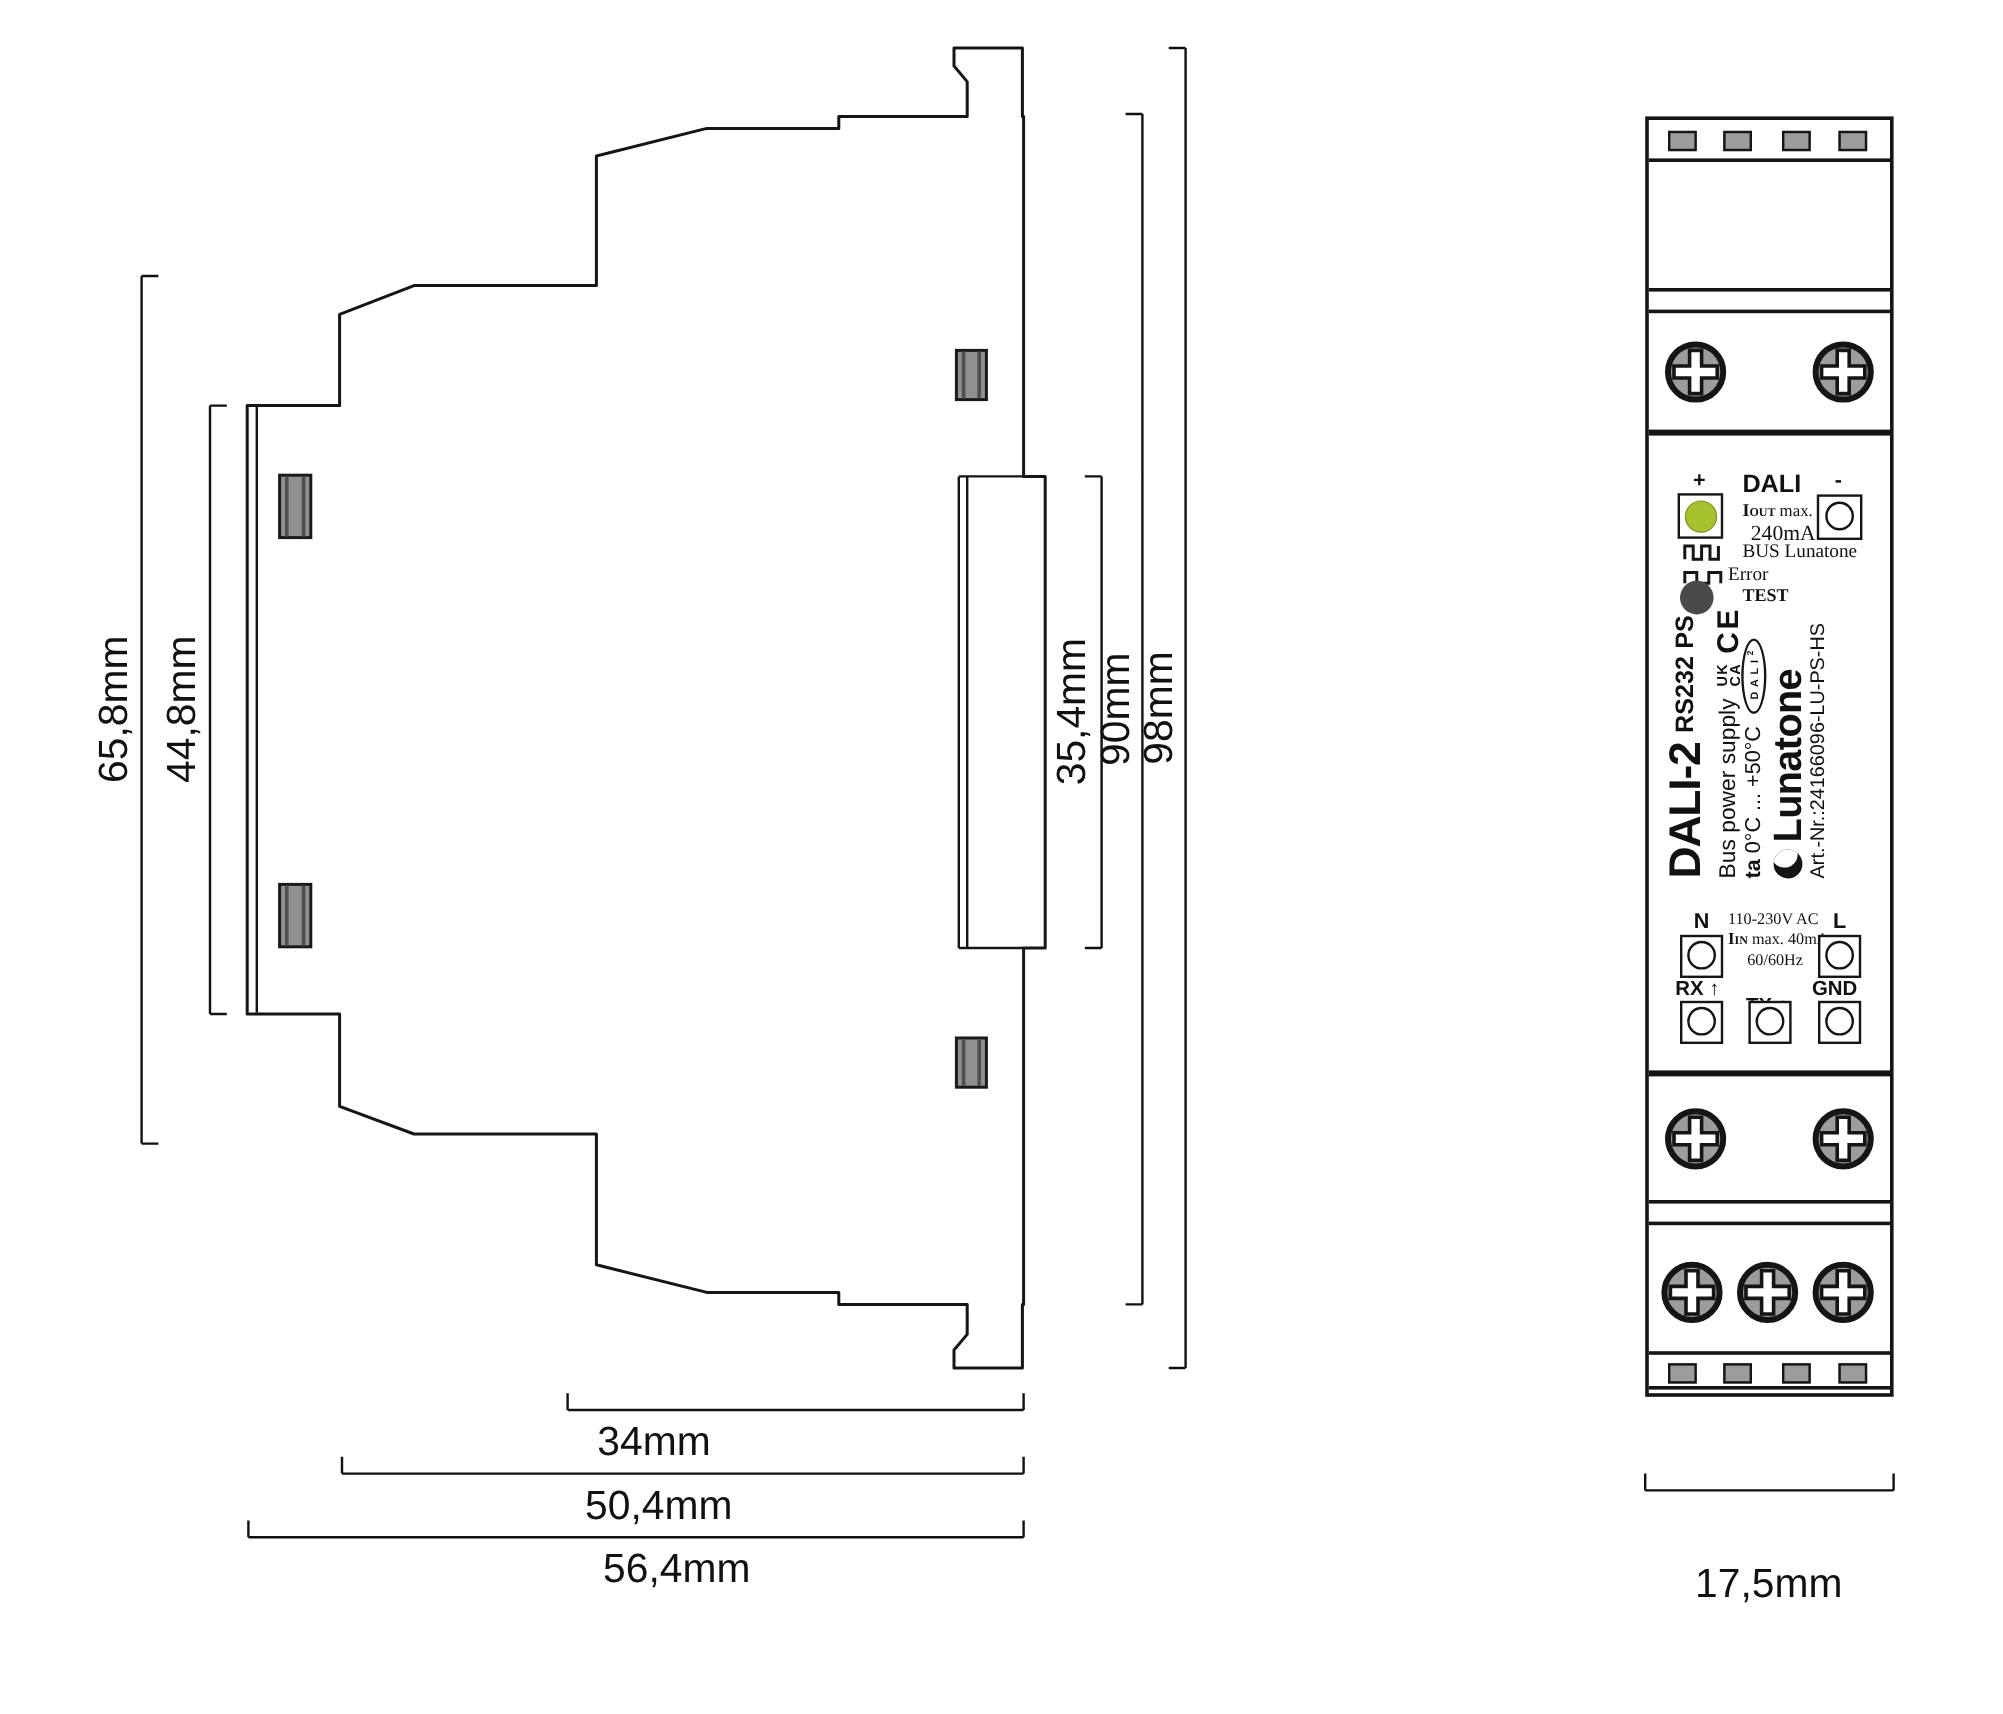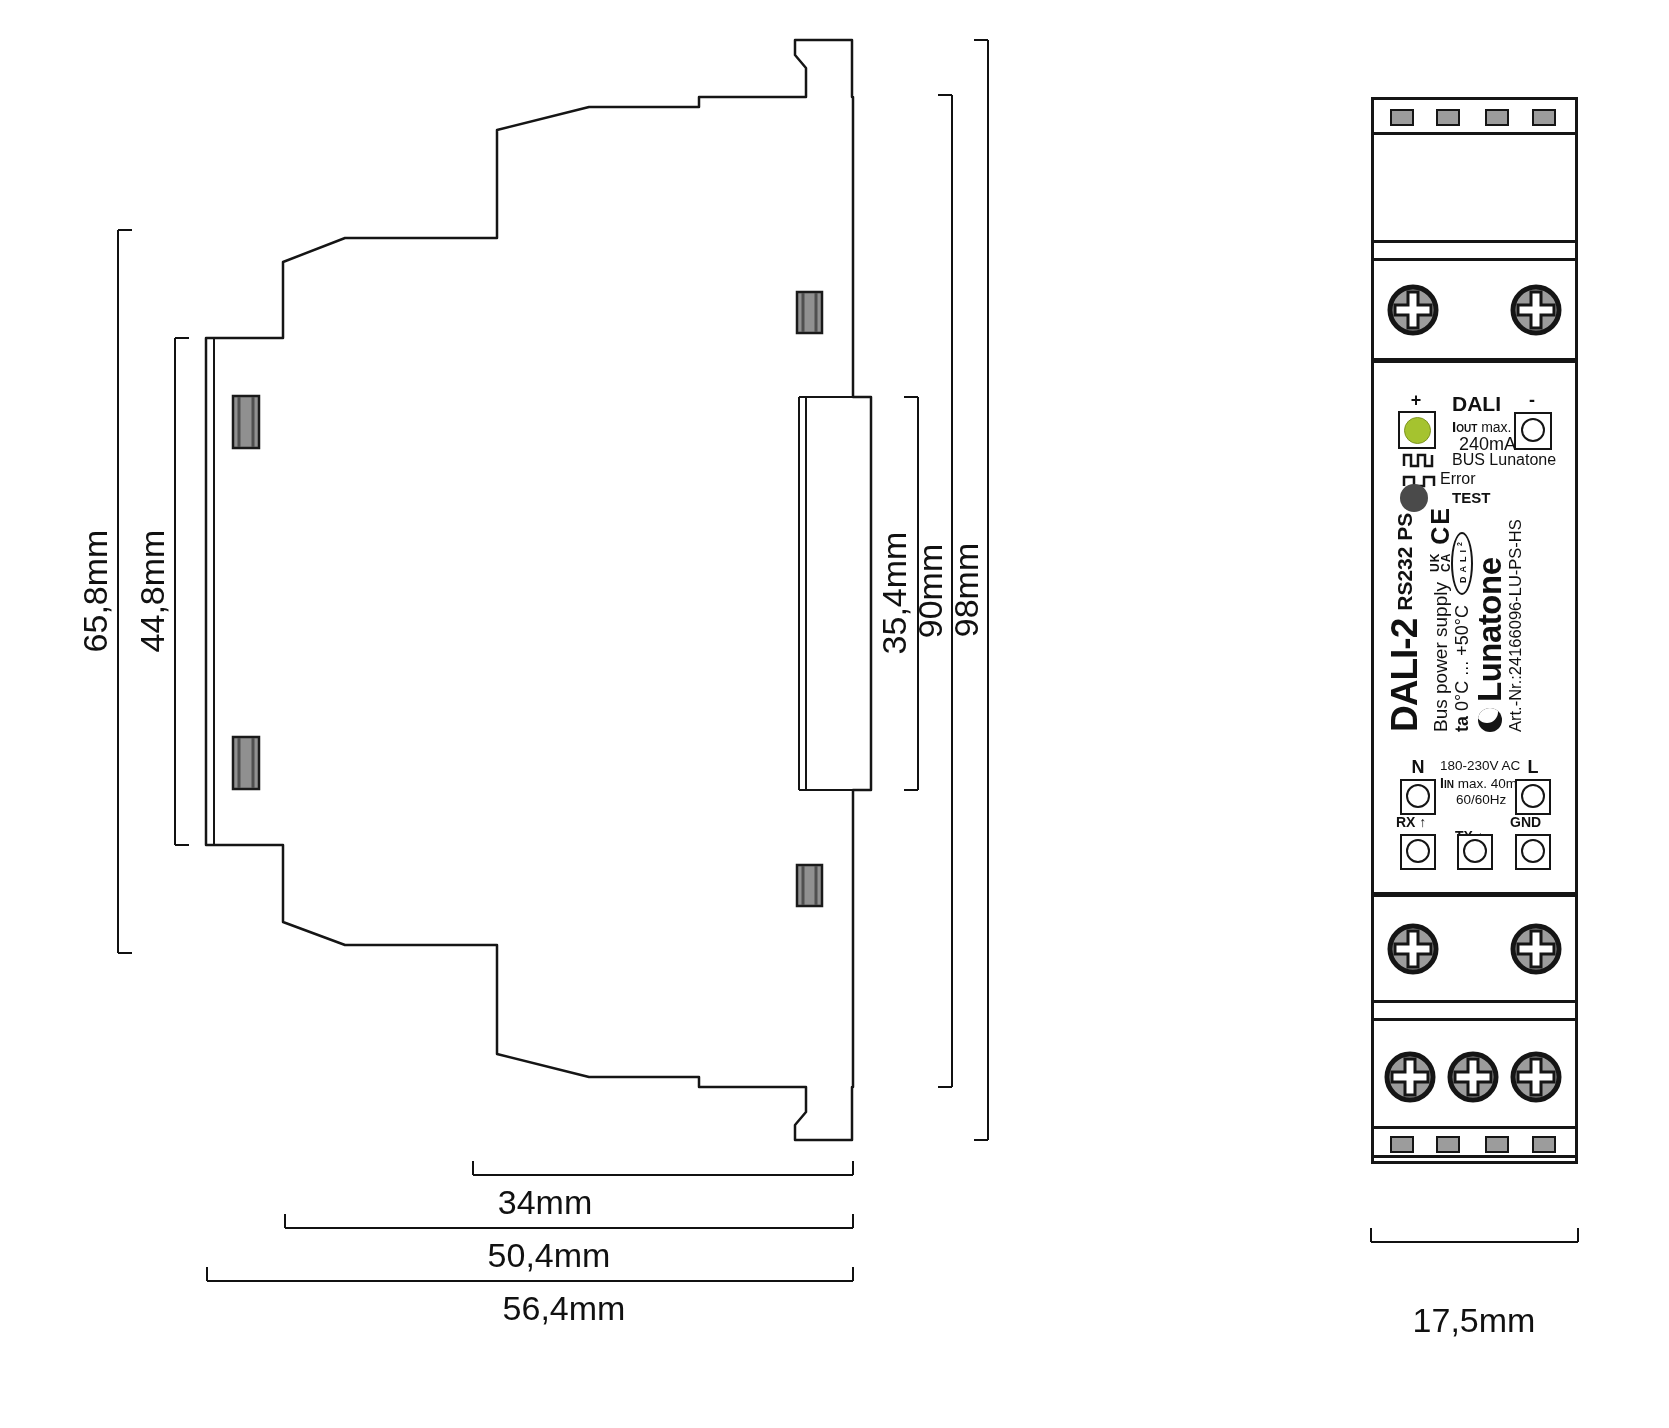--- a/index.html
+++ b/index.html
@@ -15,22 +15,22 @@
           border:3px solid #151515;background:#fff;box-sizing:border-box;}
   .vent{position:absolute;width:24px;height:17px;background:#9c9c9c;border:2px solid #151515;box-sizing:border-box;}
   .hline{position:absolute;left:0;width:201px;height:2.5px;background:#151515;}
   .screw{position:absolute;width:52px;height:52px;}
   .tbox{position:absolute;width:36px;height:36px;border:2.5px solid #151515;background:#fff;box-sizing:border-box;}
   .tbox .hole{width:24px;height:24px;border:2.5px solid #151515;border-radius:50%;
               box-sizing:border-box;margin:3px auto 0 auto;background:#fff;}
   .ledbox{position:absolute;width:38px;height:38px;border:2.5px solid #151515;background:#fff;box-sizing:border-box;}
   .led{width:27px;height:27px;border-radius:50%;background:#a5c32f;margin:3.5px auto 0 auto;border:1px solid #7d941f;box-sizing:border-box;}
   .small-label{position:absolute;font-size:18px;font-weight:bold;}
-  .tiny{position:absolute;font-size:13.5px;white-space:nowrap;}
-  .term-label{position:absolute;font-size:14px;font-weight:bold;white-space:nowrap;}
+  .tiny{position:absolute;font-size:13.5px;white-space:nowrap;font-family:Liberation Serif, serif;}
+  .term-label{position:absolute;font-size:17px;font-weight:bold;white-space:nowrap;}
   .rotcol{position:absolute;transform-origin:0 0;transform:rotate(-90deg);white-space:nowrap;
           display:flex;align-items:center;}
   .t-title{font-size:37px;font-weight:bold;letter-spacing:-1px;}
   .t-sub{font-size:21px;font-weight:bold;margin-left:8px;}
   .t-bus{font-size:19px;}
   .ukca{display:inline-block;margin-left:10px;font-size:12px;font-weight:bold;line-height:11px;letter-spacing:1px;text-align:center;}
   .ce{font-size:25px;font-weight:bold;margin-left:8px;letter-spacing:2px;}
   .t-ta{font-size:18px;}
   .oval{display:inline-block;margin-left:10px;border:2.5px solid #151515;border-radius:50%;
         padding:3px 8px 3px 10px;font-size:9px;font-weight:bold;letter-spacing:4px;}
@@ -166,21 +166,21 @@
       <span class="crescent"></span>
       <span class="t-brand">Lunatone</span>
     </div>
 
     <div class="rotcol" style="left:132px;top:632px">
       <span class="t-art">Art.-Nr.:24166096-LU-PS-HS</span>
     </div>
 
     <div class="term-label" style="left:26px;top:657px;width:36px;text-align:center;font-size:18px">N</div>
     <div class="term-label" style="left:141px;top:657px;width:36px;text-align:center;font-size:18px">L</div>
-    <div class="tiny" style="left:66px;top:658px">180-230V AC</div>
+    <div class="tiny" style="left:66px;top:658px">110-230V AC</div>
     <div class="tiny" style="left:66px;top:675px"><b style="font-size:14px">I</b><span class="sub-s">IN</span>&nbsp;<span>max. 40mA</span></div>
     <div class="tiny" style="left:82px;top:692px">60/60Hz</div>
 
     <div class="tbox" style="left:26px;top:679px">
       <div class="hole"></div>
     </div>
     <div class="tbox" style="left:141px;top:679px">
       <div class="hole"></div>
     </div>
 

